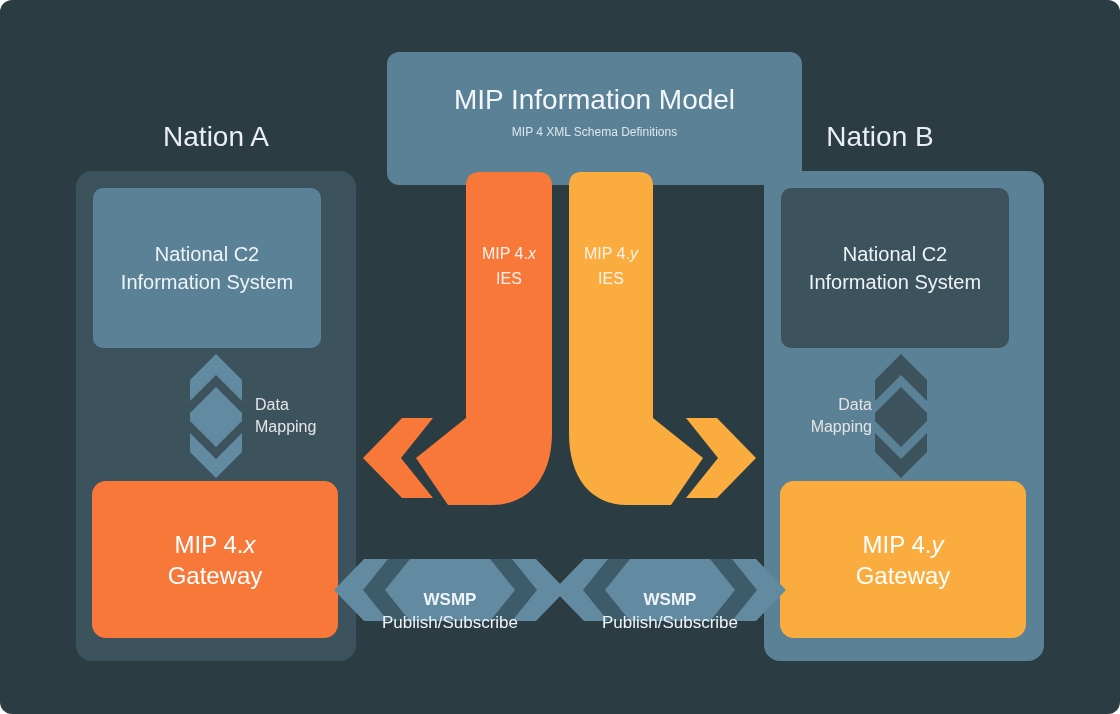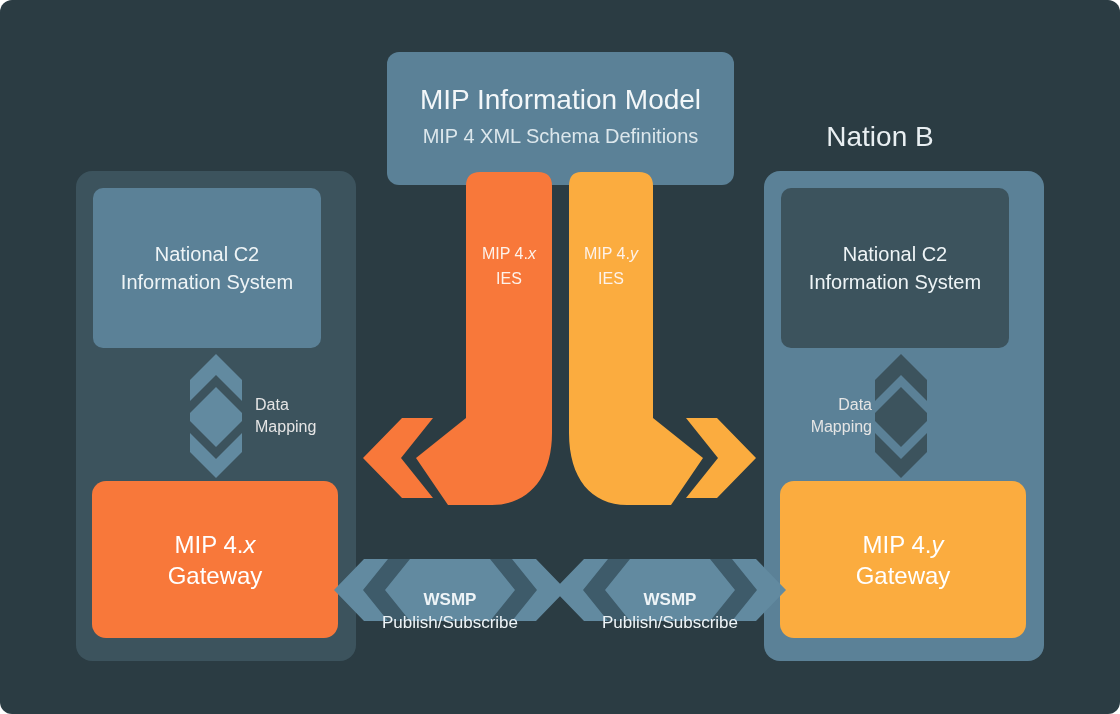--- a/index.html
+++ b/index.html
@@ -15,24 +15,24 @@
   .container-box{position:absolute;top:171px;width:280px;height:490px;border-radius:16px;}
   .container-a{left:76px;background:#3c535d;}
   .container-b{left:764px;background:#5b8197;}
 
   .c2-box{position:absolute;top:188px;width:228px;height:160px;border-radius:10px;
         display:flex;flex-direction:column;justify-content:center;align-items:center;
         text-align:center;font-size:20px;line-height:28px;color:#eef4f6;}
   .c2-a{left:93px;background:#5b8197;}
   .c2-b{left:781px;background:#3c535d;}
 
-  .mip-box{position:absolute;left:387px;top:52px;width:347px;height:133px;border-radius:12px;
+  .mip-box{position:absolute;left:387px;top:52px;width:415px;height:133px;border-radius:12px;
         background:#5b8197;text-align:center;}
   .mip-title{margin-top:32px;font-size:28px;color:#f3f7f9;}
-  .mip-subtitle{margin-top:9px;font-size:20px;color:#dce7ec;}
+  .mip-subtitle{margin-top:9px;font-size:12px;color:#dce7ec;}
 
   .gateway{position:absolute;top:481px;width:246px;height:157px;border-radius:14px;
         display:flex;flex-direction:column;justify-content:center;align-items:center;
         font-size:24px;line-height:31px;color:#ffffff;text-align:center;}
   .gateway-a{left:92px;background:#f8783a;}
   .gateway-b{left:780px;background:#fbac3f;}
   .it{font-style:italic;}
 
   .svg-overlay{position:absolute;left:0;top:0;width:1120px;height:714px;pointer-events:none;}
 
@@ -50,20 +50,21 @@
   .wsmp-left-label{left:365px;}
   .wsmp-right-label{left:585px;}
   .wsmp-title{font-weight:bold;}
 </style>
 </head>
 <body>
 
 <div class="page">
   <div class="canvas">
 
+    <div class="nation-label nation-a-label">Nation A</div>
     <div class="nation-label nation-b-label">Nation B</div>
 
     <div class="container-box container-a"></div>
     <div class="container-box container-b"></div>
 
     <div class="c2-box c2-a">
       <div>National C2</div>
       <div>Information System</div>
     </div>
     <div class="c2-box c2-b">

